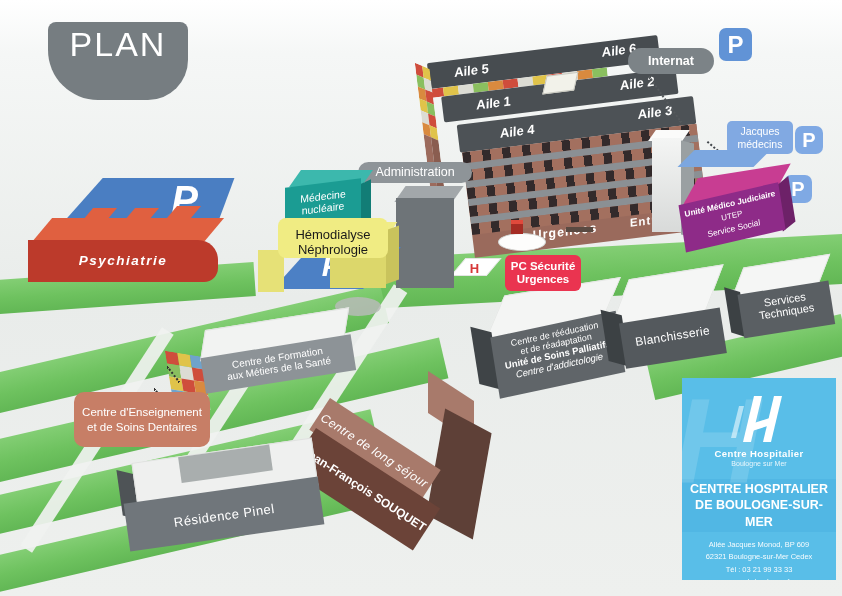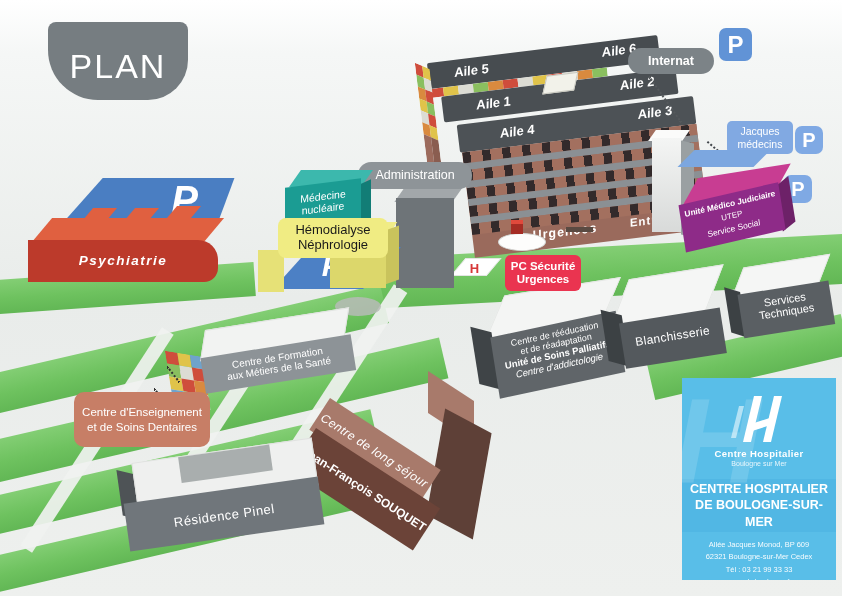--- a/index.html
+++ b/index.html
@@ -9,21 +9,21 @@
   .abs { position:absolute; }
 
   
   .gband { position:absolute; background:linear-gradient(180deg,#83ce74 0%,#6ec25f 55%,#62b755 100%); }
   .path  { position:absolute; background:rgba(240,242,240,.92); }
   .roundabout { position:absolute; background:#b7bbb7; border-radius:50%; opacity:.85; }
 
   
   .plan-plate { left:48px; top:22px; width:140px; height:78px; background:#767d81;
     border-radius:8px 8px 40px 50px; color:#fff; font-size:34px; letter-spacing:2px;
-    text-align:center; padding-top:25px; }
+    text-align:center; padding-top:3px; }
 
   
   .p-icon { position:absolute; background:#7fa9e4; border-radius:7px; color:#fff;
     font-weight:bold; display:flex; align-items:center; justify-content:center; }
   .p-lot  { position:absolute; background:#4a7ec2; color:#fff; font-weight:bold; font-style:italic; }
 
   
   .pill { position:absolute; color:#fff; text-align:center; display:flex; flex-direction:column;
           justify-content:center; line-height:1.15; }
 
@@ -144,21 +144,21 @@
 
   <div class="abs" style="left:498px; top:233px; width:48px; height:18px; background:#fdfdfc; border:1px solid #d3d6d4; border-radius:50%;"></div>
   <div class="abs" style="left:511px; top:220px; width:12px; height:14px; background:#a52c24; border-top:4px solid #e0493c;"></div>
   <div class="abs" style="left:566px; top:227px; width:27px; height:5px; background:#5a4a42;"></div>
   <div class="abs" style="left:458px; top:258px; width:36px; height:18px; background:#fff; transform:skewX(-40deg); border:1px solid #e3e5e3; text-align:center;">
     <span style="color:#d63838; font-weight:bold; font-size:13px; display:inline-block; transform:skewX(40deg);">H</span>
   </div>
 
   <div class="face" style="left:400px; top:186px; width:58px; height:16px; background:#a2a7aa; transform:skewX(-35deg);"></div>
   <div class="face" style="left:396px; top:198px; width:58px; height:90px; background:#6e7478;"></div>
-  <div class="pill" style="left:358px; top:162px; width:114px; height:27px; background:#8e9498; border-radius:13px; font-size:12.5px;">
+  <div class="pill" style="left:358px; top:162px; width:114px; height:21px; background:#8e9498; border-radius:13px; font-size:12.5px;">
     <span>Administration</span>
   </div>
 
   <div class="dotted" style="left:650px; top:76px; width:56px; transform:rotate(55deg);"></div>
   <div class="abs tower-top"></div>
   <div class="abs tower-front"></div>
   <div class="abs tower-side"></div>
   <div class="pill" style="left:628px; top:48px; width:86px; height:26px; background:#7c8387; border-radius:13px; font-size:12.5px;font-weight:bold;">
     <span>Internat</span>
   </div>
@@ -200,21 +200,21 @@
   </div>
 
   <div class="p-lot" style="left:292px; top:247px; width:90px; height:42px; background:#4c80c5; transform:skewX(-42deg);">
     <span class="abs" style="left:28px; top:2px; font-size:30px; transform:skewX(42deg);">P</span>
   </div>
 
   <div class="face" style="left:258px; top:250px; width:26px; height:42px; background:#e6e177;"></div>
   <div class="face" style="left:340px; top:222px; width:52px; height:15px; background:#f0ec88; transform:skewX(-35deg);"></div>
   <div class="face" style="left:385px; top:228px; width:14px; height:54px; background:#c9c35c; transform:skewY(-20deg);"></div>
   <div class="face" style="left:330px; top:232px; width:56px; height:56px; background:#dcd76b;"></div>
-  <div class="pill" style="left:278px; top:218px; width:110px; height:40px; background:#f0ec83; border-radius:8px; color:#1a1a1a; font-size:13px;">
+  <div class="pill" style="left:278px; top:218px; width:110px; height:40px; background:#f0ec83; border-radius:8px; color:#1a1a1a; font-size:13px;justify-content:flex-end;">
     <span>Hémodialyse</span>
     <span>Néphrologie</span>
   </div>
 
   <div class="pill" style="left:505px; top:255px; width:76px; height:36px; background:#ea3450; border-radius:6px; font-size:11.5px; font-weight:bold; z-index:5;">
     <span>PC Sécurité</span>
     <span>Urgences</span>
   </div>
 
   <div class="abs" style="left:182px; top:320px; width:180px; height:85px; transform:rotate(-9deg);">

